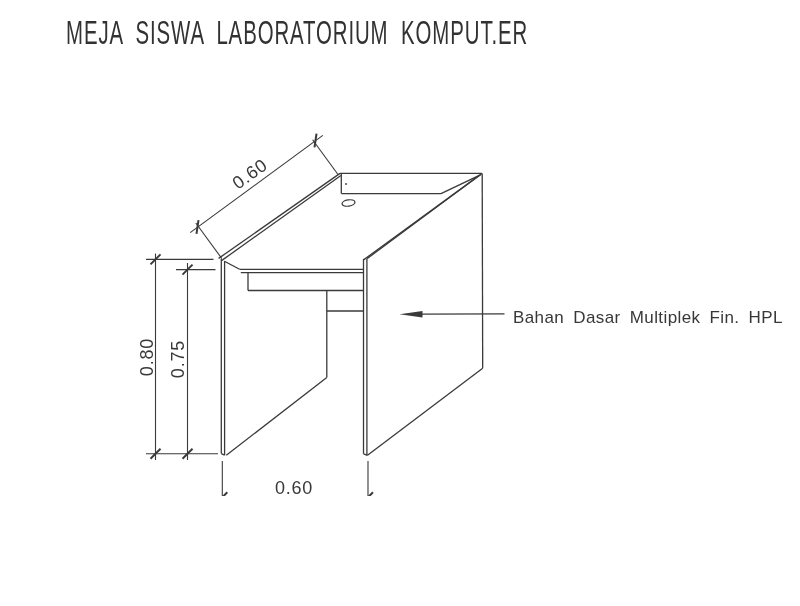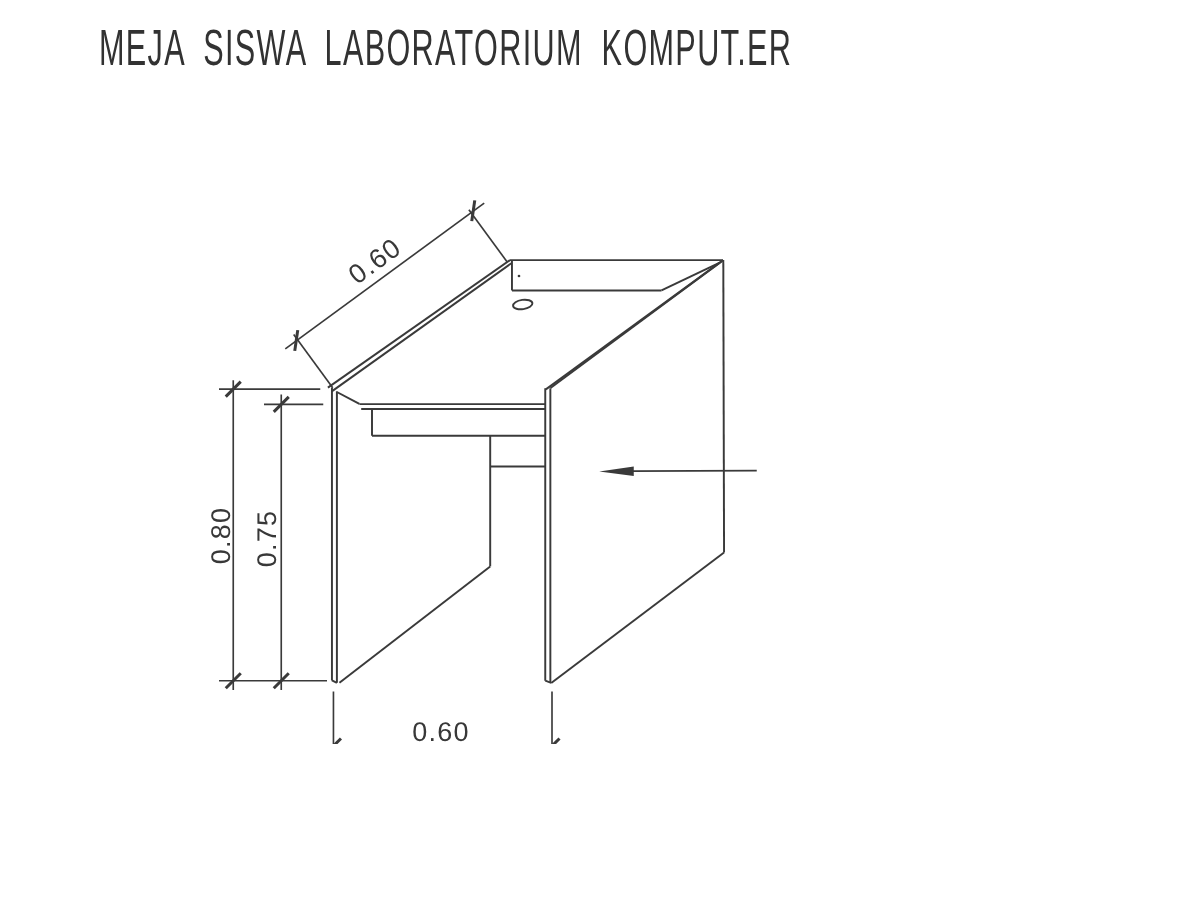--- a/index.html
+++ b/index.html
@@ -101,14 +101,15 @@
   <div class="txt title">MEJA SISWA LABORATORIUM KOMPUT.ER</div>
 
   <div class="txt dim dim-top">0.60</div>
 
   <div class="txt dim dim-080">0.80</div>
 
   <div class="txt dim dim-075">0.75</div>
 
   <div class="txt dim dim-bottom">0.60</div>
 
+  <div class="txt material-note">Bahan Dasar Multiplek Fin. HPL</div>
 
 </div>
 
 </body></html>

